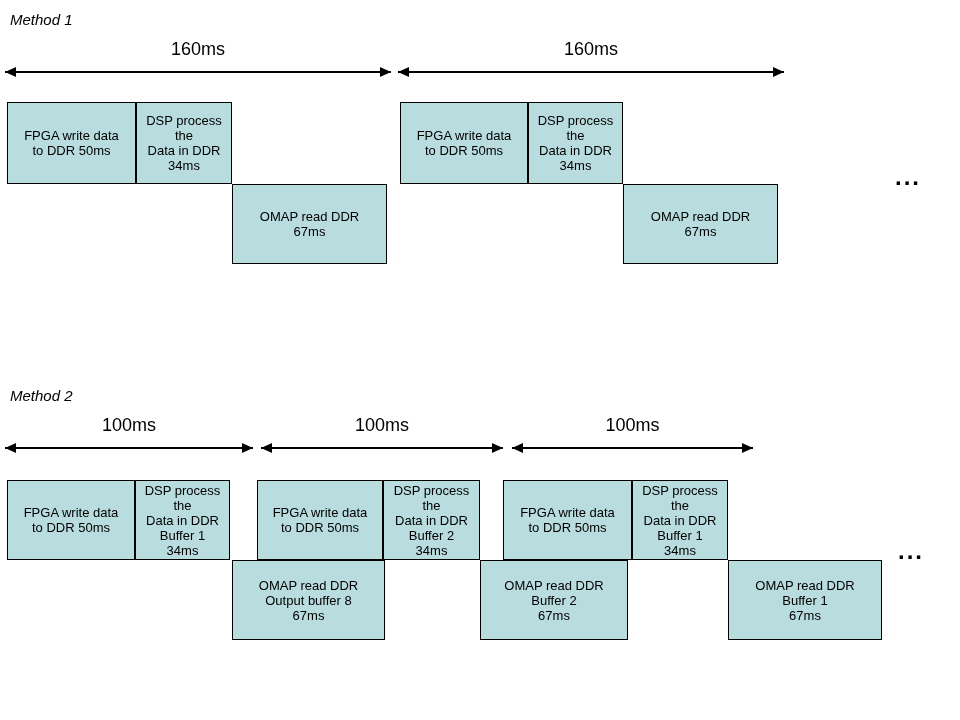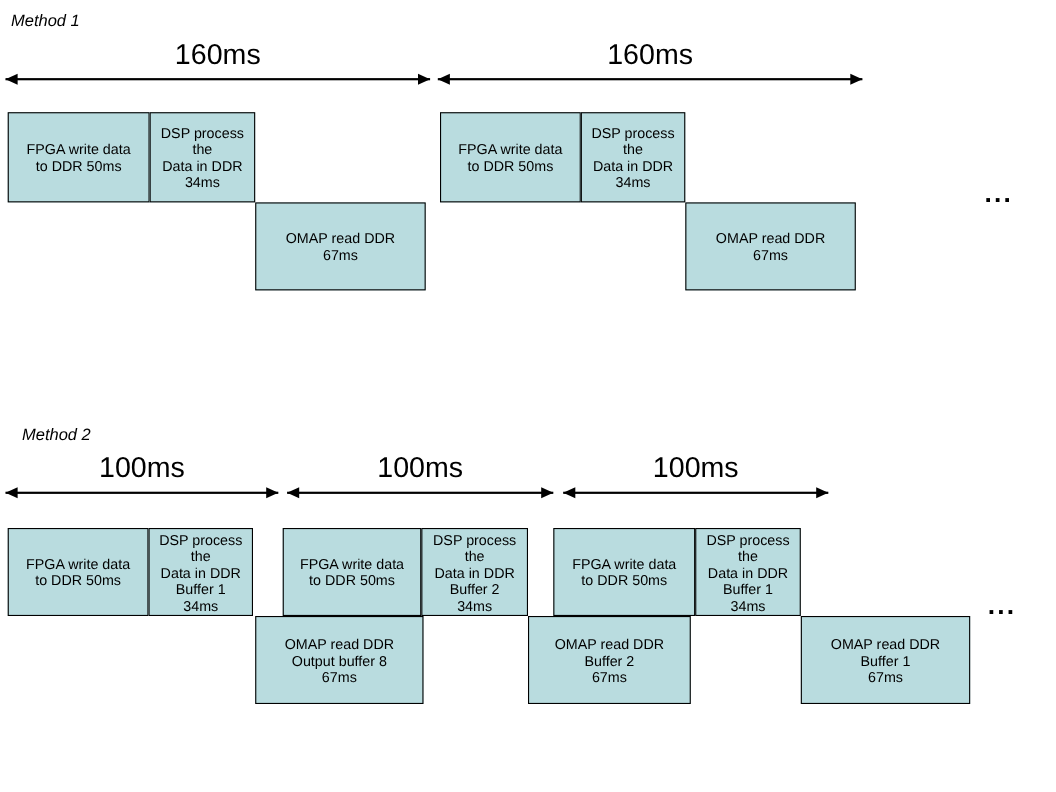--- a/index.html
+++ b/index.html
@@ -13,21 +13,21 @@
     color: #000000;
   }
   .method-title {
     position: absolute;
     font-size: 15px;
     line-height: 26px;
     white-space: nowrap;
     font-style: italic;
   }
   #title-m1 { left: 10px; top: 7px; }
-  #title-m2 { left: 20px; top: 383px; }
+  #title-m2 { left: 10px; top: 383px; }
   .arrow {
     position: absolute;
     height: 2px;
     background: #000000;
   }
   .arrow::before {
     content: "";
     position: absolute;
     left: 0; top: -4px;
     width: 0; height: 0;
@@ -40,21 +40,21 @@
     position: absolute;
     right: 0; top: -4px;
     width: 0; height: 0;
     border-top: 5px solid transparent;
     border-bottom: 5px solid transparent;
     border-left: 11px solid #000000;
   }
   .arrow-label {
     position: absolute;
     transform: translateX(-50%);
-    font-size: 26px;
+    font-size: 18px;
     line-height: 24px;
     white-space: nowrap;
     text-align: right;
   }
   .task-box {
     position: absolute;
     box-sizing: border-box;
     border: 1px solid #000000;
     background: var(--box-fill, #b9dcdf);
     display: flex;

